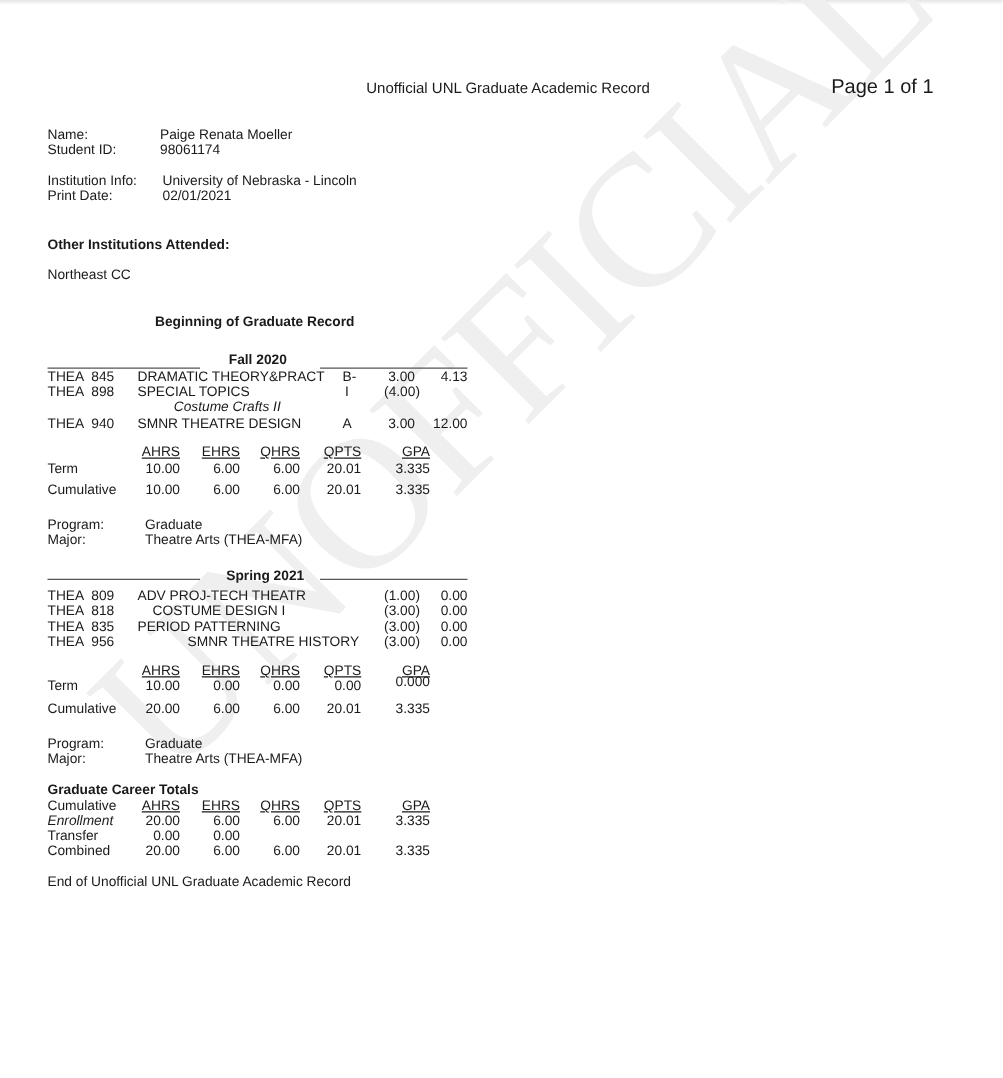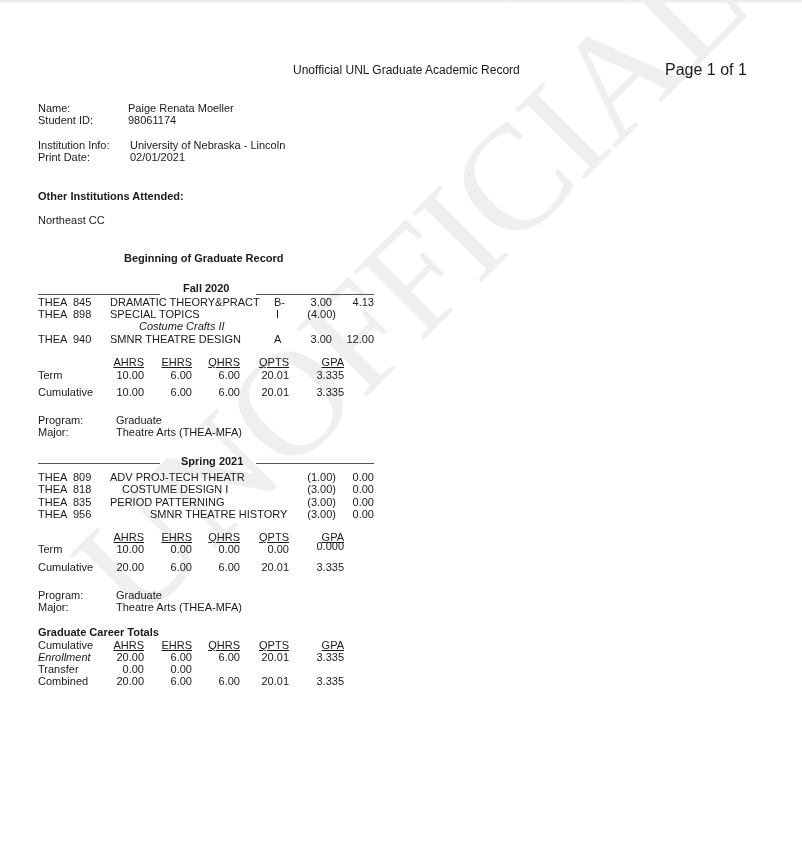--- a/index.html
+++ b/index.html
@@ -207,13 +207,14 @@
     <div>
       <div class="abs" style="left:38px;top:675px;">Combined</div>
       <div class="abs r" style="left:104px;top:675px;width:40px;">20.00</div>
       <div class="abs r" style="left:152px;top:675px;width:40px;">6.00</div>
       <div class="abs r" style="left:200px;top:675px;width:40px;">6.00</div>
       <div class="abs r" style="left:249px;top:675px;width:40px;">20.01</div>
       <div class="abs r" style="left:304px;top:675px;width:40px;">3.335</div>
     </div>
   </div>
 
+  <div class="abs" style="left:38px;top:700px;">End of Unofficial UNL Graduate Academic Record</div>
 </div>
 
 </body></html>

